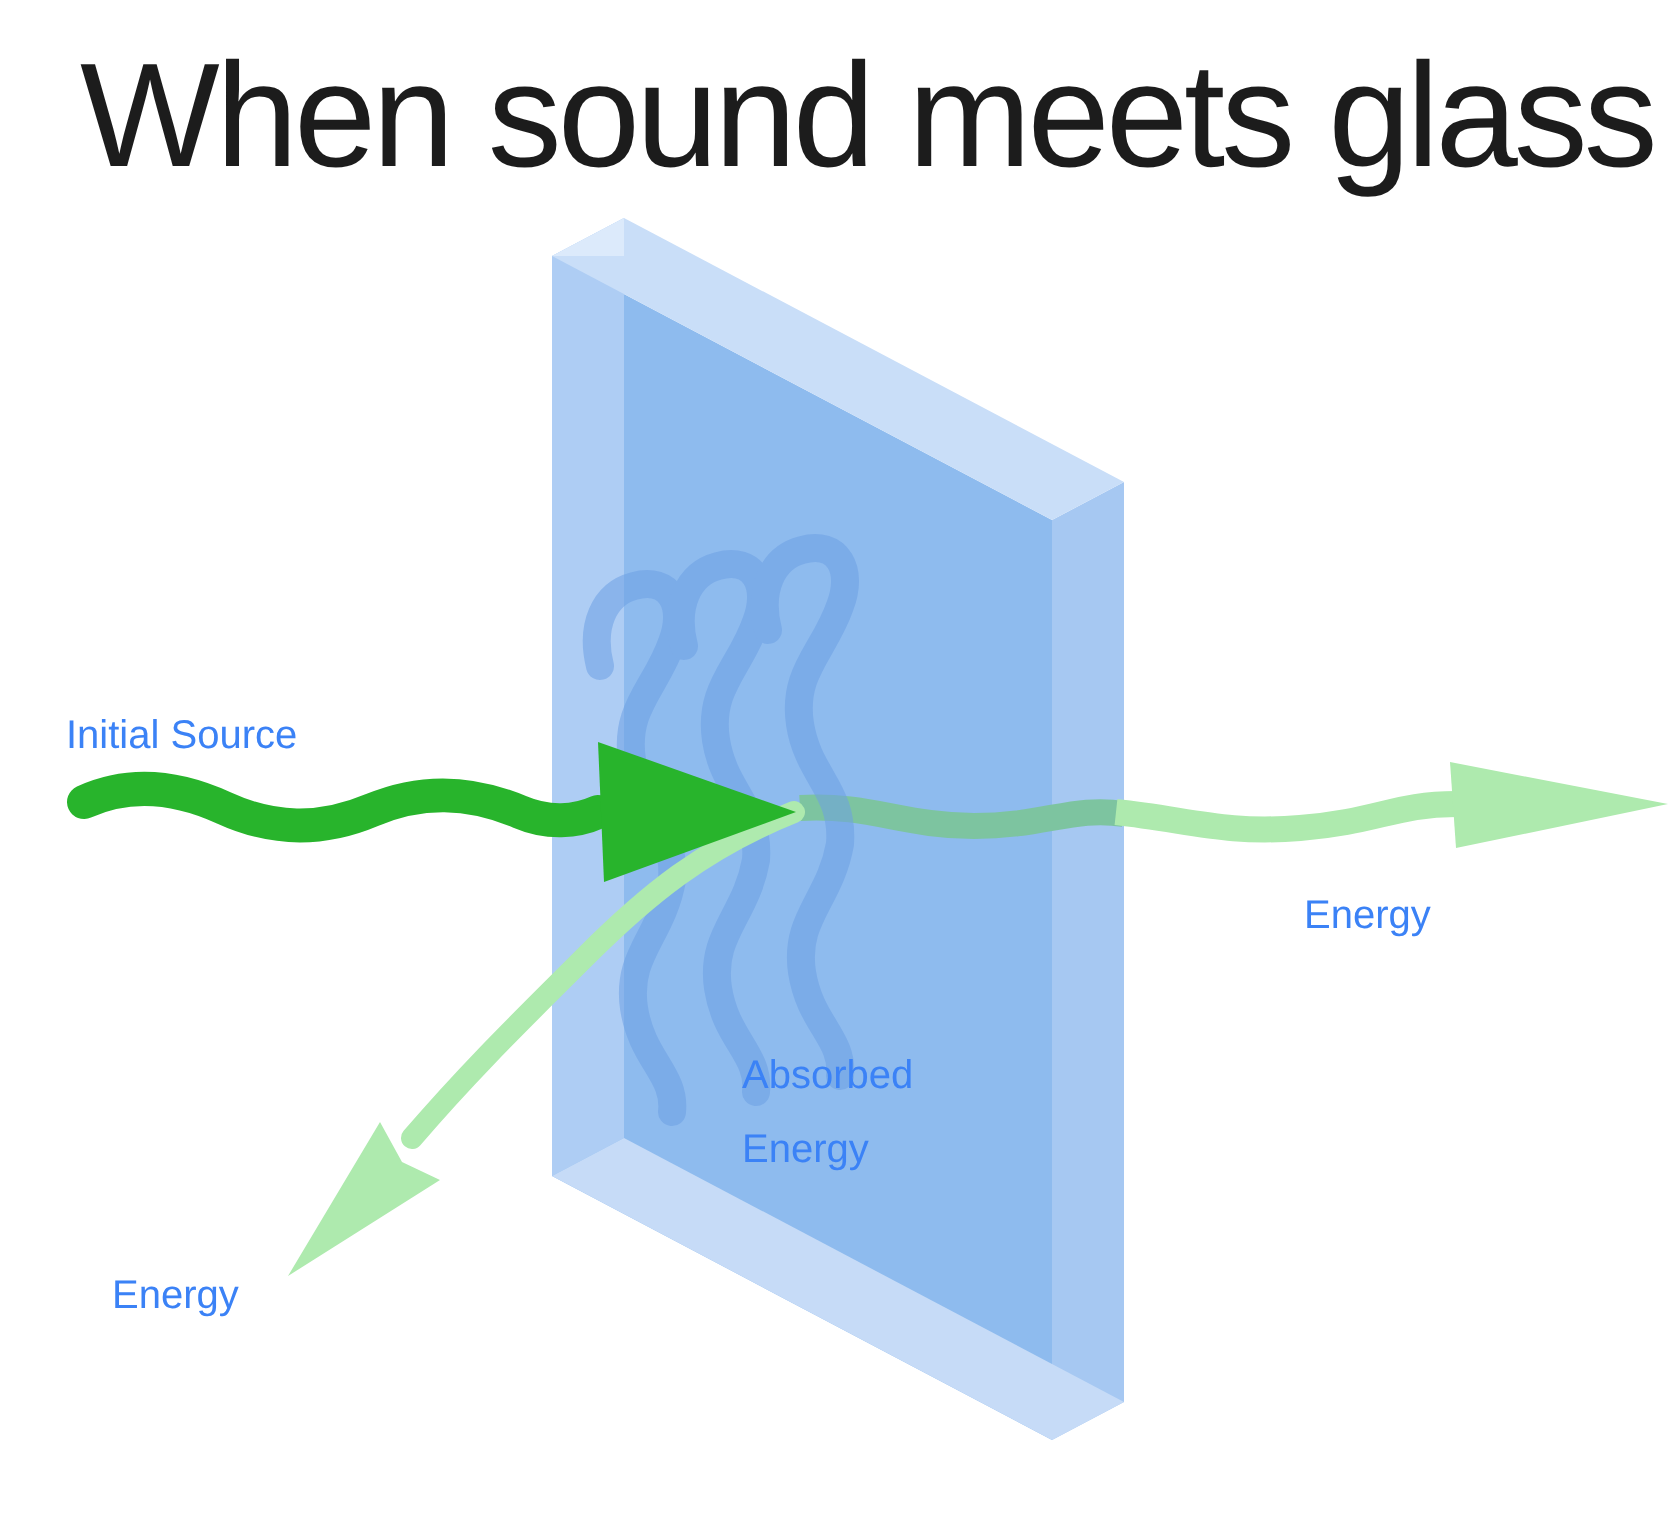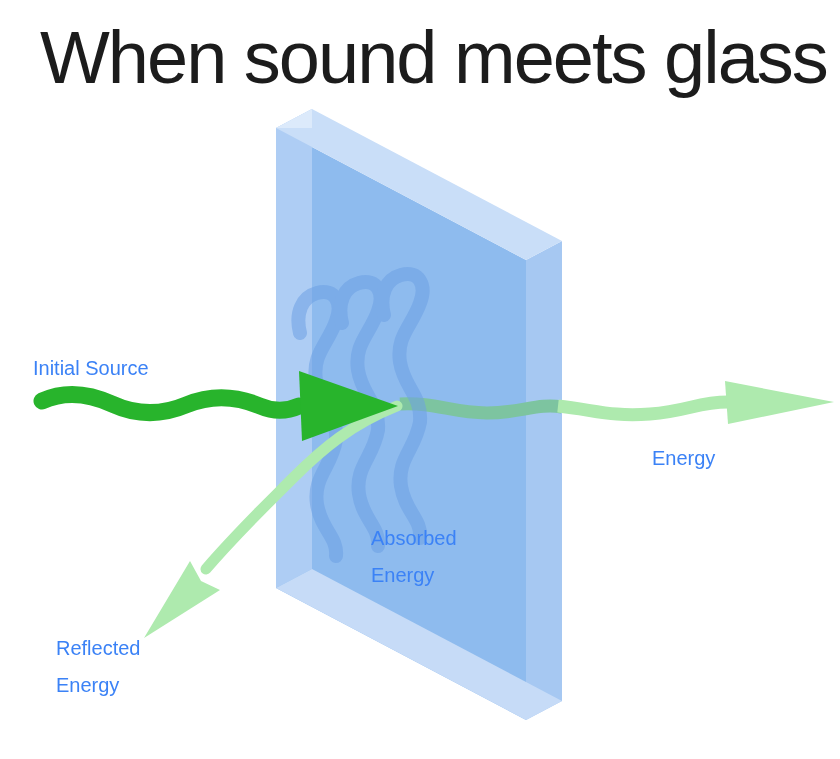--- a/index.html
+++ b/index.html
@@ -79,17 +79,16 @@
   <div class="lbl lbl-transmitted">
     <span>Energy</span>
   </div>
 
   <div class="lbl lbl-absorbed">
     <span>Absorbed</span>
     <span>Energy</span>
   </div>
 
   <div class="lbl lbl-reflected">
-    <span>Reflected</span>
     <span>Energy</span>
   </div>
 
 </div>
 
 </body></html>

